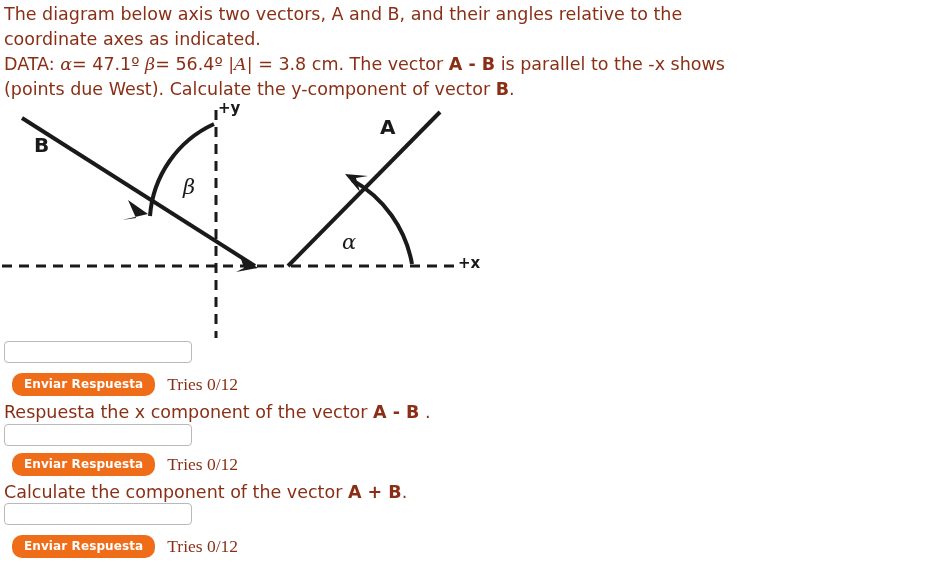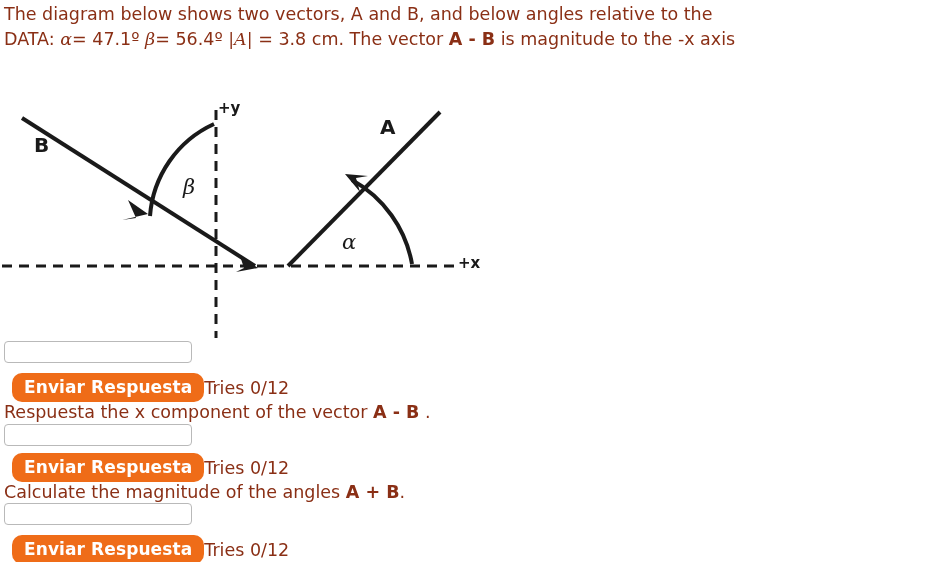--- a/index.html
+++ b/index.html
@@ -57,33 +57,35 @@
     outline: none;
     font-family: "DejaVu Sans", sans-serif;
     font-size: 13px;
     padding: 0 4px;
     color: #222;
   }
   .submit-btn {
     display: inline-block;
     background: #ef6c18;
     color: #ffffff;
-    font-size: 17px;
+    font-size: 12px;
     font-weight: bold;
     font-family: "DejaVu Sans", sans-serif;
     border: none;
     border-radius: 10px;
     padding: 4px 12px 5px 12px;
     cursor: pointer;
     letter-spacing: 0.1px;
   }
   .tries {
     font-size: 17.5px;
     color: #8a2f15;
+    margin-left: 12px;
     vertical-align: 2px;
+    font-family: Liberation Serif, serif;
   }
   .question-text {
     font-size: 17.5px;
     color: #8a2f15;
     line-height: 24px;
   }
   .row-inline { display: flex; align-items: center; }
   #ib1 { position: absolute; left: 4px; top: 341px; }
   #br1 { position: absolute; left: 12px; top: 373px; }
   #q2  { position: absolute; left: 4px; top: 400px; }
@@ -92,22 +94,24 @@
   #q3  { position: absolute; left: 4px; top: 480px; }
   #ib3 { position: absolute; left: 4px; top: 503px; }
   #br3 { position: absolute; left: 12px; top: 535px; }
 </style>
 </head>
 <body>
 
 <div class="page">
 
   <div class="prompt">
-    <div class="line">The diagram below shows two vectors, A and B, and below angles relative to the</div>
-    <div class="line"><span>DATA: </span><span class="greek">α</span><span>= 47.1º </span><span class="greek">β</span><span>= 56.4º </span><span class="mag">|A|</span><span> = 3.8 cm. The vector </span><span class="bold">A - B</span><span> is magnitude to the -x axis</span></div>
+    <div class="line">The diagram below axis two vectors, A and B, and their angles relative to the</div>
+    <div class="line">coordinate axes as indicated.</div>
+    <div class="line"><span>DATA: </span><span class="greek">α</span><span>= 47.1º </span><span class="greek">β</span><span>= 56.4º </span><span class="mag">|A|</span><span> = 3.8 cm. The vector </span><span class="bold">A - B</span><span> is parallel to the -x shows</span></div>
+    <div class="line"><span>(points due West). Calculate the y-component of vector </span><span class="bold">B</span><span>.</span></div>
   </div>
 
   <div class="diagram">
     <svg width="520" height="245" viewBox="0 0 520 245">
 
       <line x1="2" y1="170" x2="455" y2="170" stroke="#1a1a1a" stroke-width="3" stroke-dasharray="10,7"></line>
 
       <line x1="216" y1="14" x2="216" y2="242" stroke="#1a1a1a" stroke-width="3" stroke-dasharray="10,7"></line>
 
       <line x1="22" y1="22" x2="255" y2="170" stroke="#1a1a1a" stroke-width="4"></line>
@@ -144,21 +148,21 @@
   </div>
   <div id="ib2" class="answer-row" style="position:absolute;">
     <input class="textbox" type="text" value="" style="">
   </div>
   <div id="br2" class="answer-row row-inline" style="position:absolute;">
     <button class="submit-btn">Enviar Respuesta</button>
     <span class="tries">Tries 0/12</span>
   </div>
 
   <div id="q3" class="answer-row question-text" style="position:absolute;">
-    <span>Calculate the magnitude of the angles </span><span class="bold">A + B</span><span>.</span>
+    <span>Calculate the component of the vector </span><span class="bold">A + B</span><span>.</span>
   </div>
   <div id="ib3" class="answer-row" style="position:absolute;">
     <input class="textbox" type="text" value="" style="">
   </div>
   <div id="br3" class="answer-row row-inline" style="position:absolute;">
     <button class="submit-btn">Enviar Respuesta</button>
     <span class="tries">Tries 0/12</span>
   </div>
 
 </div>

